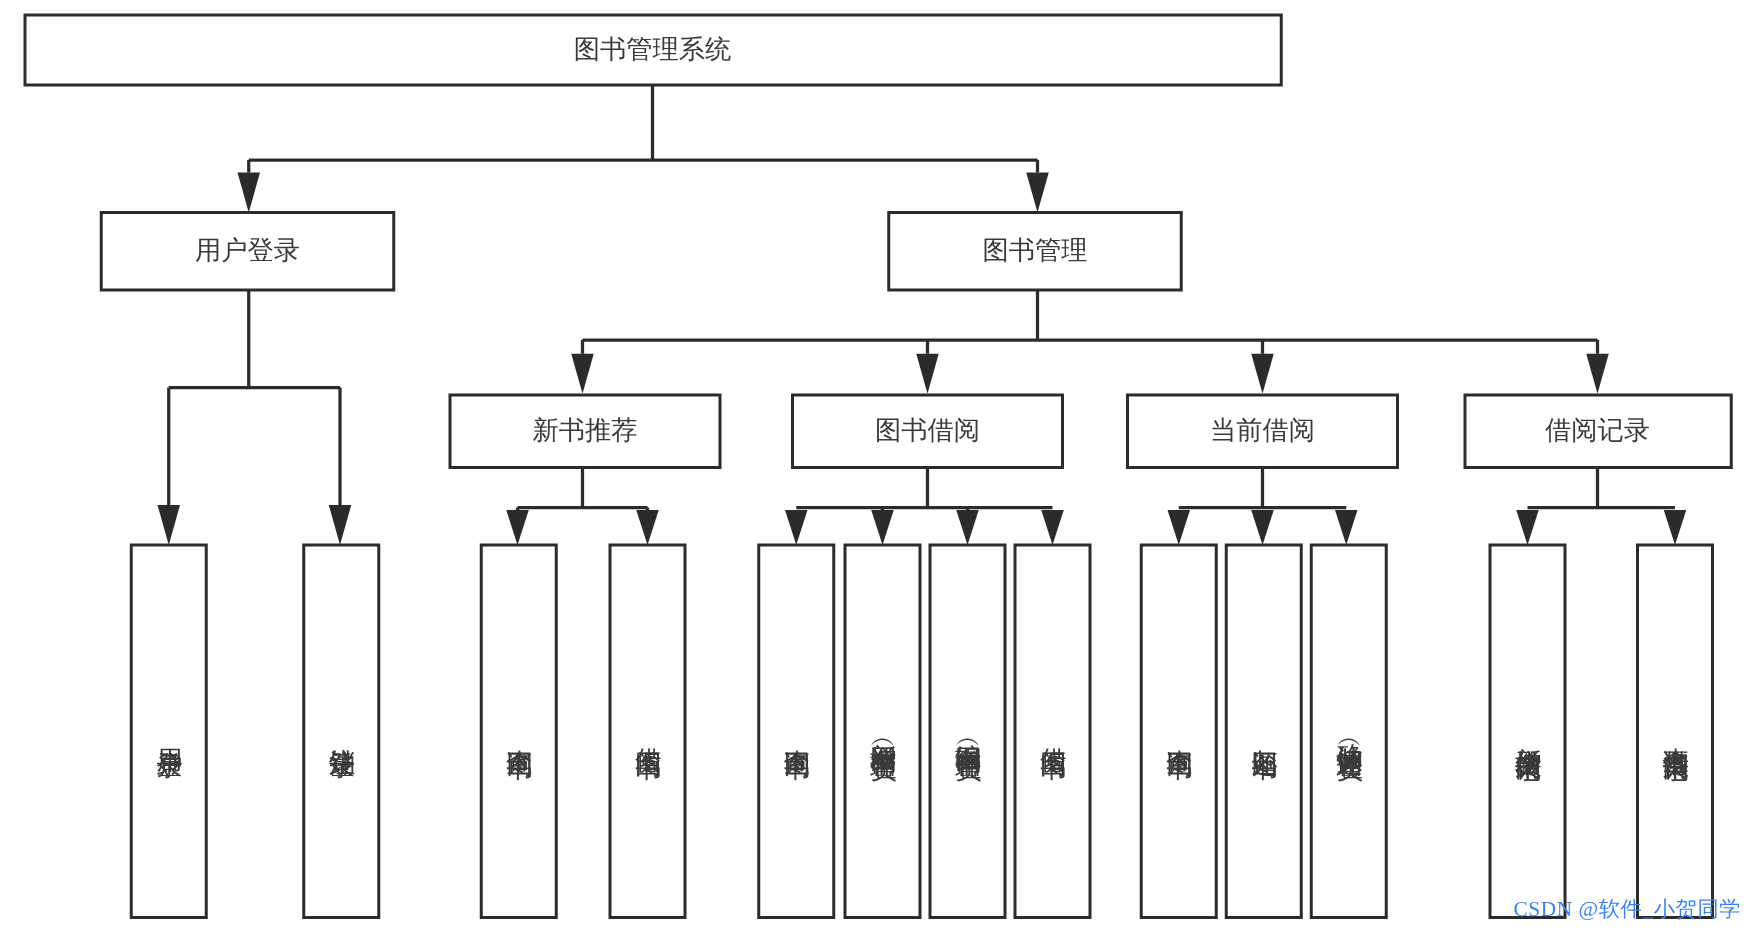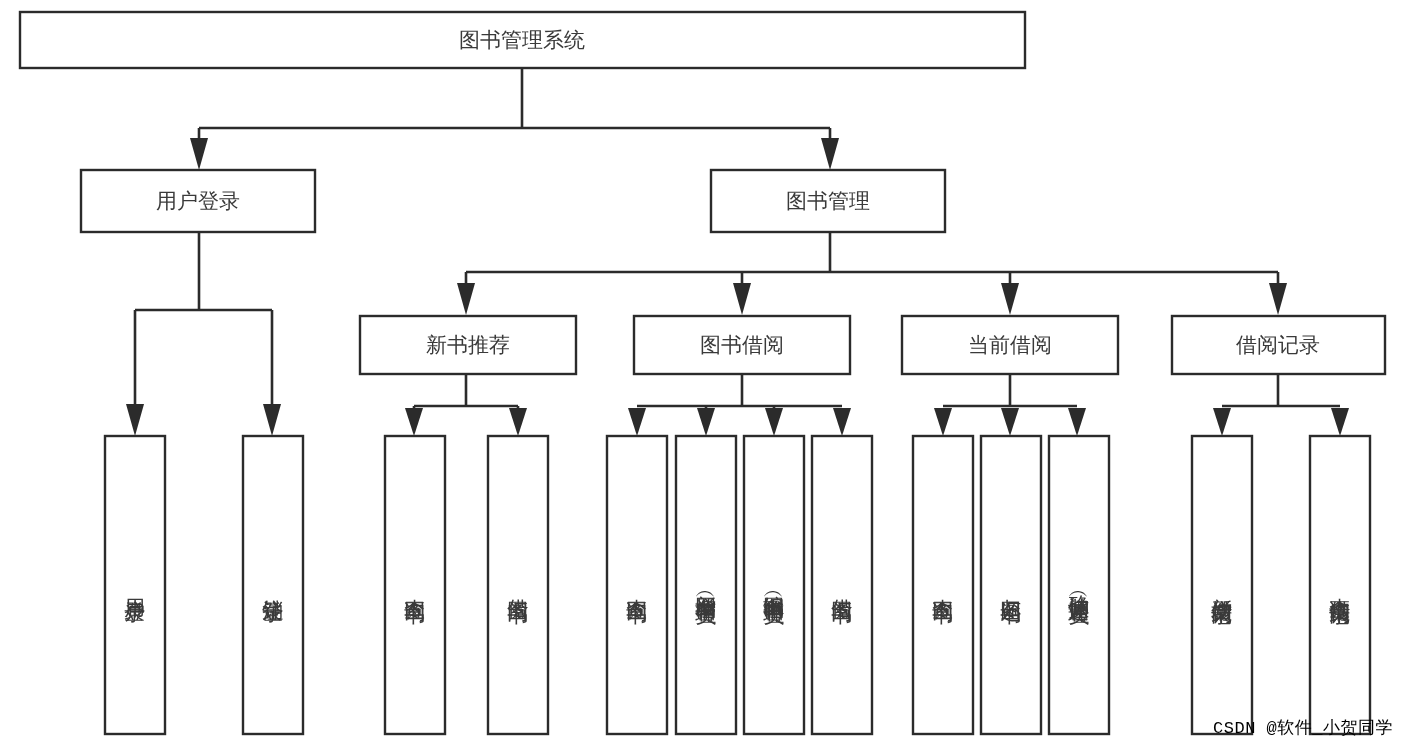--- a/index.html
+++ b/index.html
@@ -65,23 +65,23 @@
     font-size: 21px;
     line-height: 1.12;
     letter-spacing: 1.5px;
     color: #3a3a3a;
     white-space: nowrap;
   }
   #watermark {
     position: absolute;
     right: 12px;
     bottom: 8px;
-    font-family: Liberation Mono, monospace;
+    font-family: Liberation Serif, serif;
     font-size: 17px;
-    color: #000000;
+    color: #3b82f6;
     letter-spacing: 0.5px;
     pointer-events: none;
     user-select: none;
   }
 </style>
 </head>
 <body>
 
 <div id="diagram-root">
 

